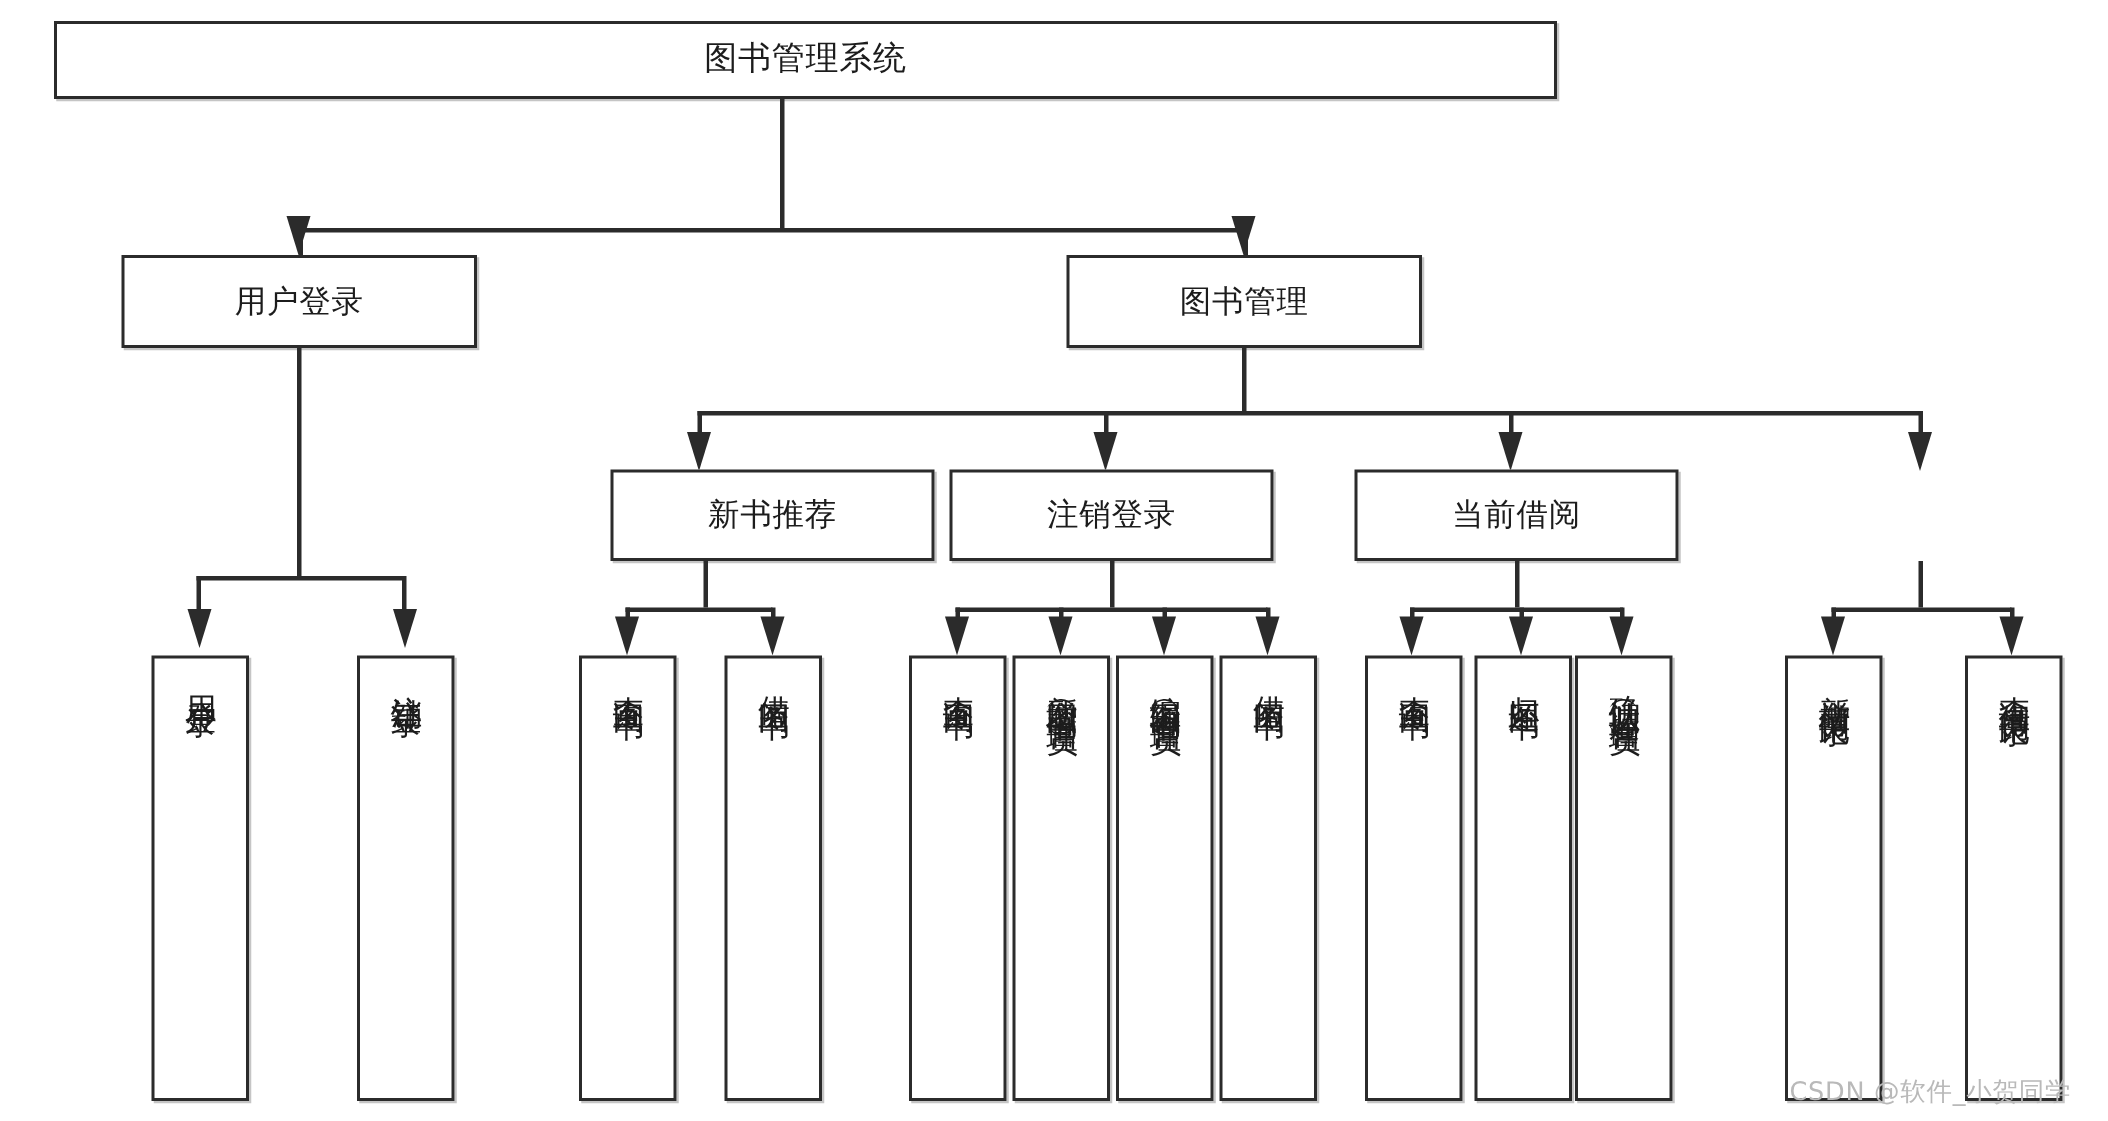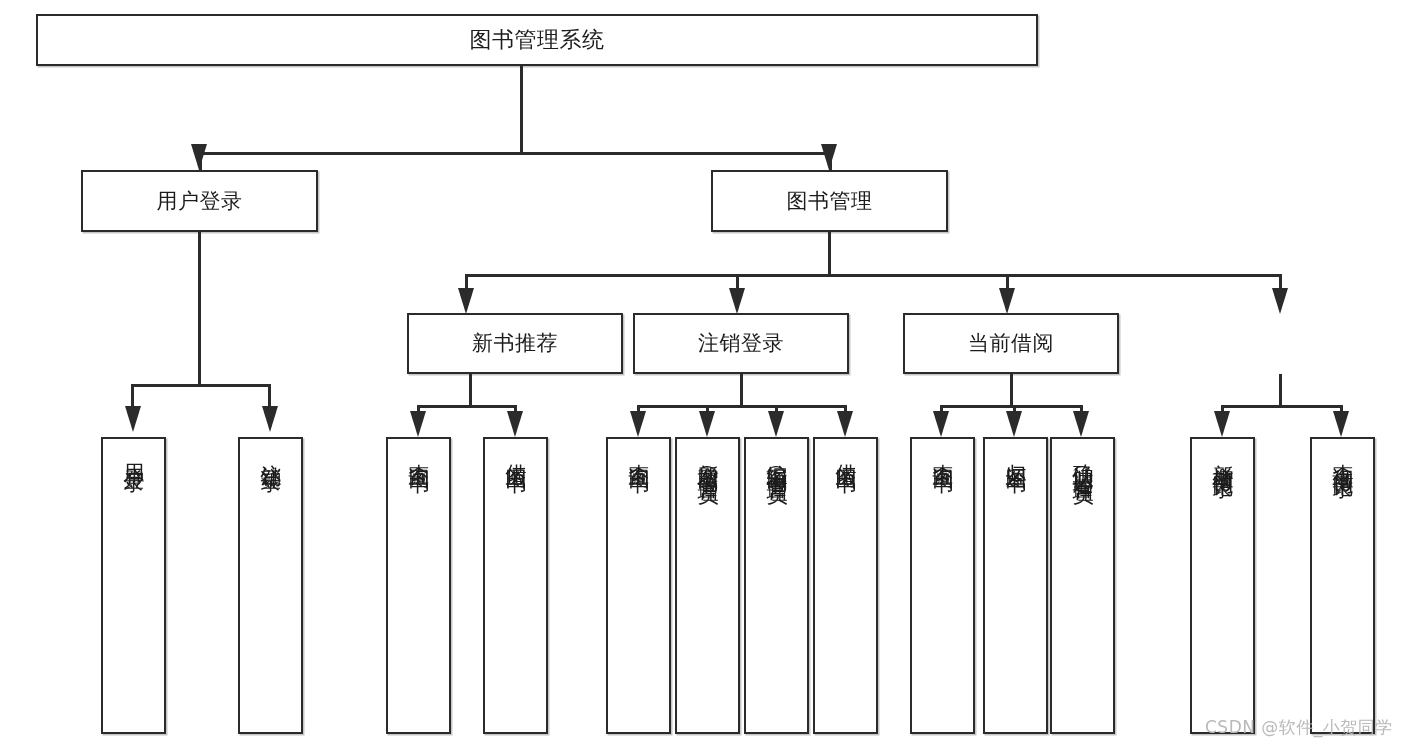--- a/index.html
+++ b/index.html
@@ -203,15 +203,15 @@
   <div class="node vertical" style="left:1050px; top:437px; width:65px; height:297px;">
     <span class="label">确认归还（管理员）</span>
   </div>
   <div class="node vertical" style="left:1190px; top:437px; width:65px; height:297px;">
     <span class="label">新增借阅记录</span>
   </div>
   <div class="node vertical" style="left:1310px; top:437px; width:65px; height:297px;">
     <span class="label">查询借阅记录</span>
   </div>
 
-  <div id="watermark" style="left:1193px; top:716px;margin-left:12px;">CSDN @软件_小贺同学</div>
+  <div id="watermark" style="left:1193px; top:716px;">CSDN @软件_小贺同学</div>
 
 </div>
 
 </body></html>

